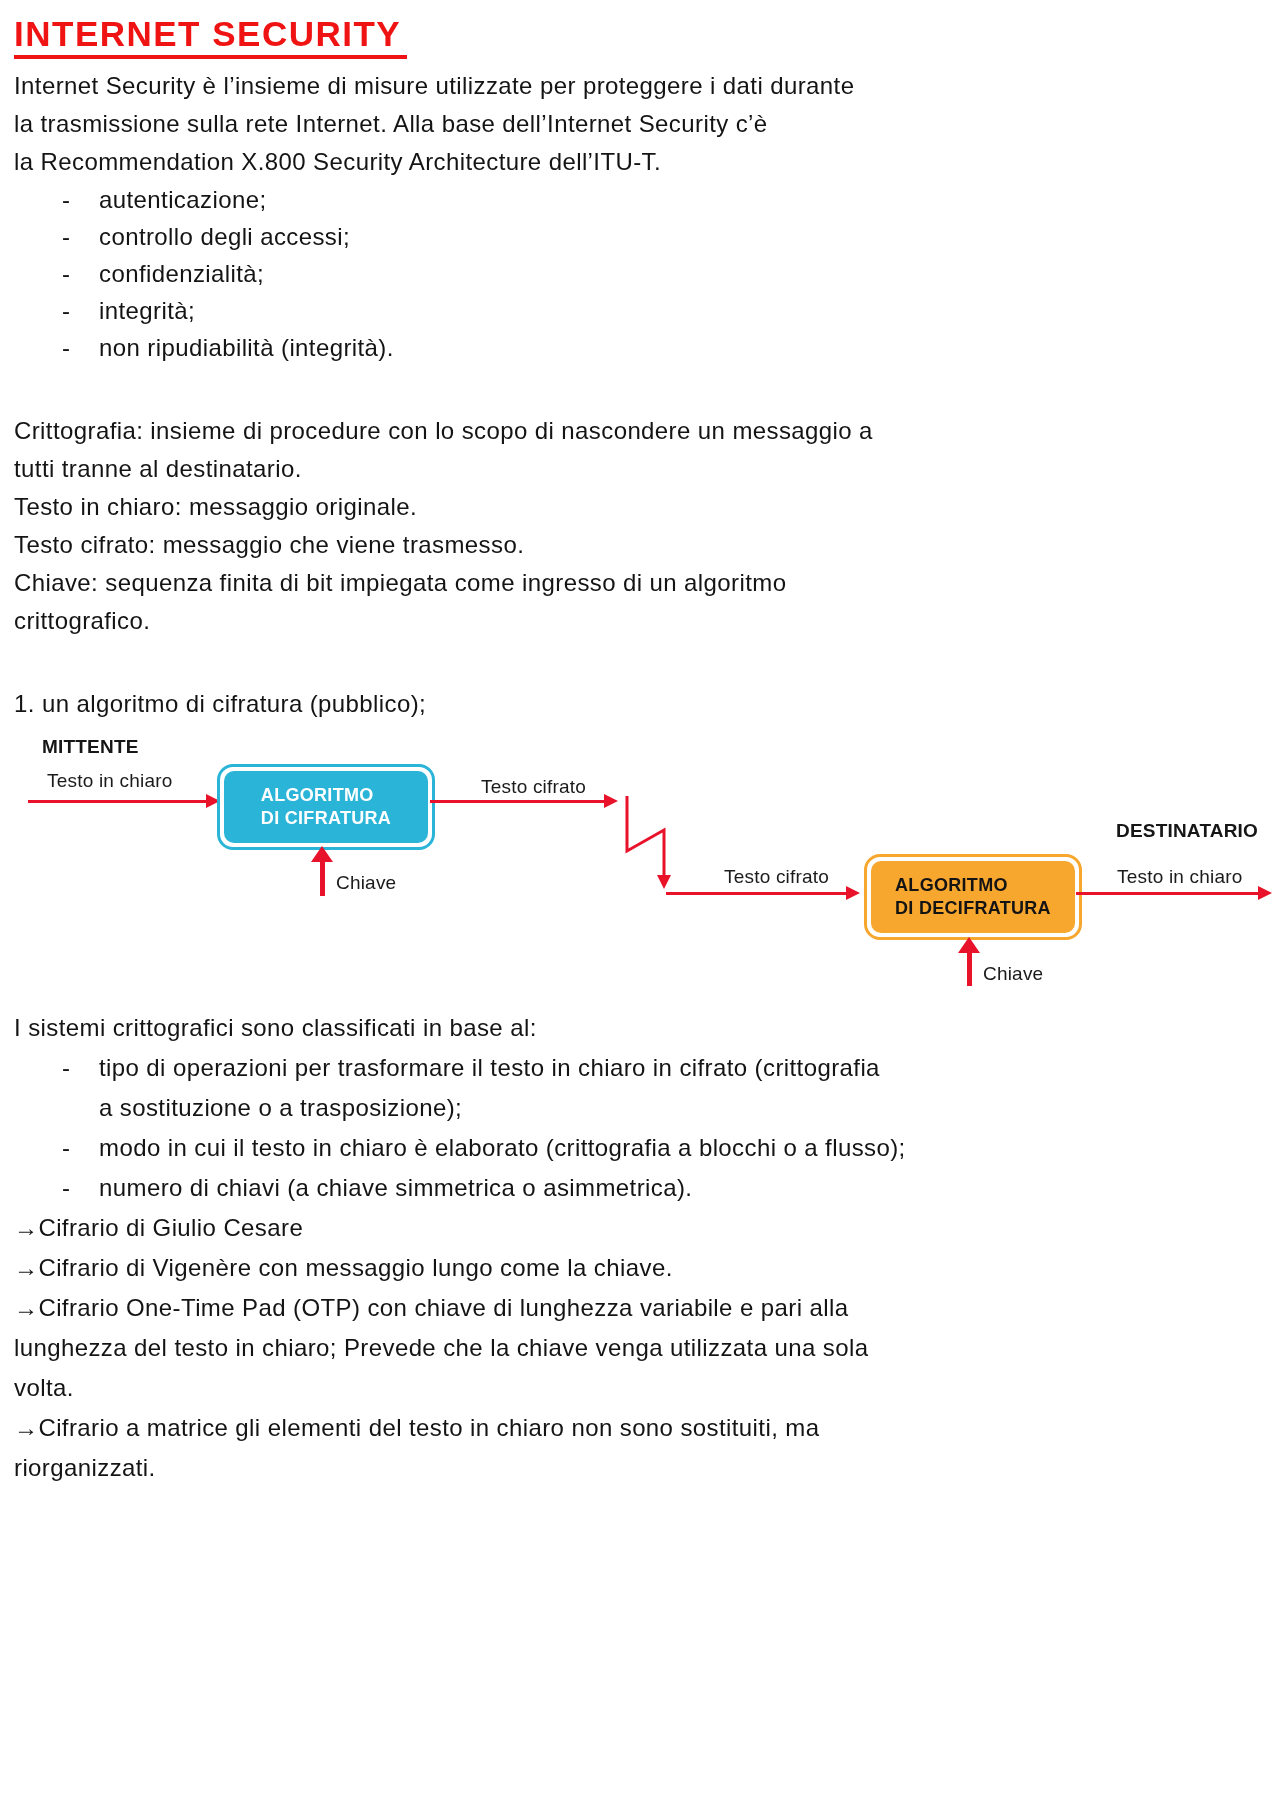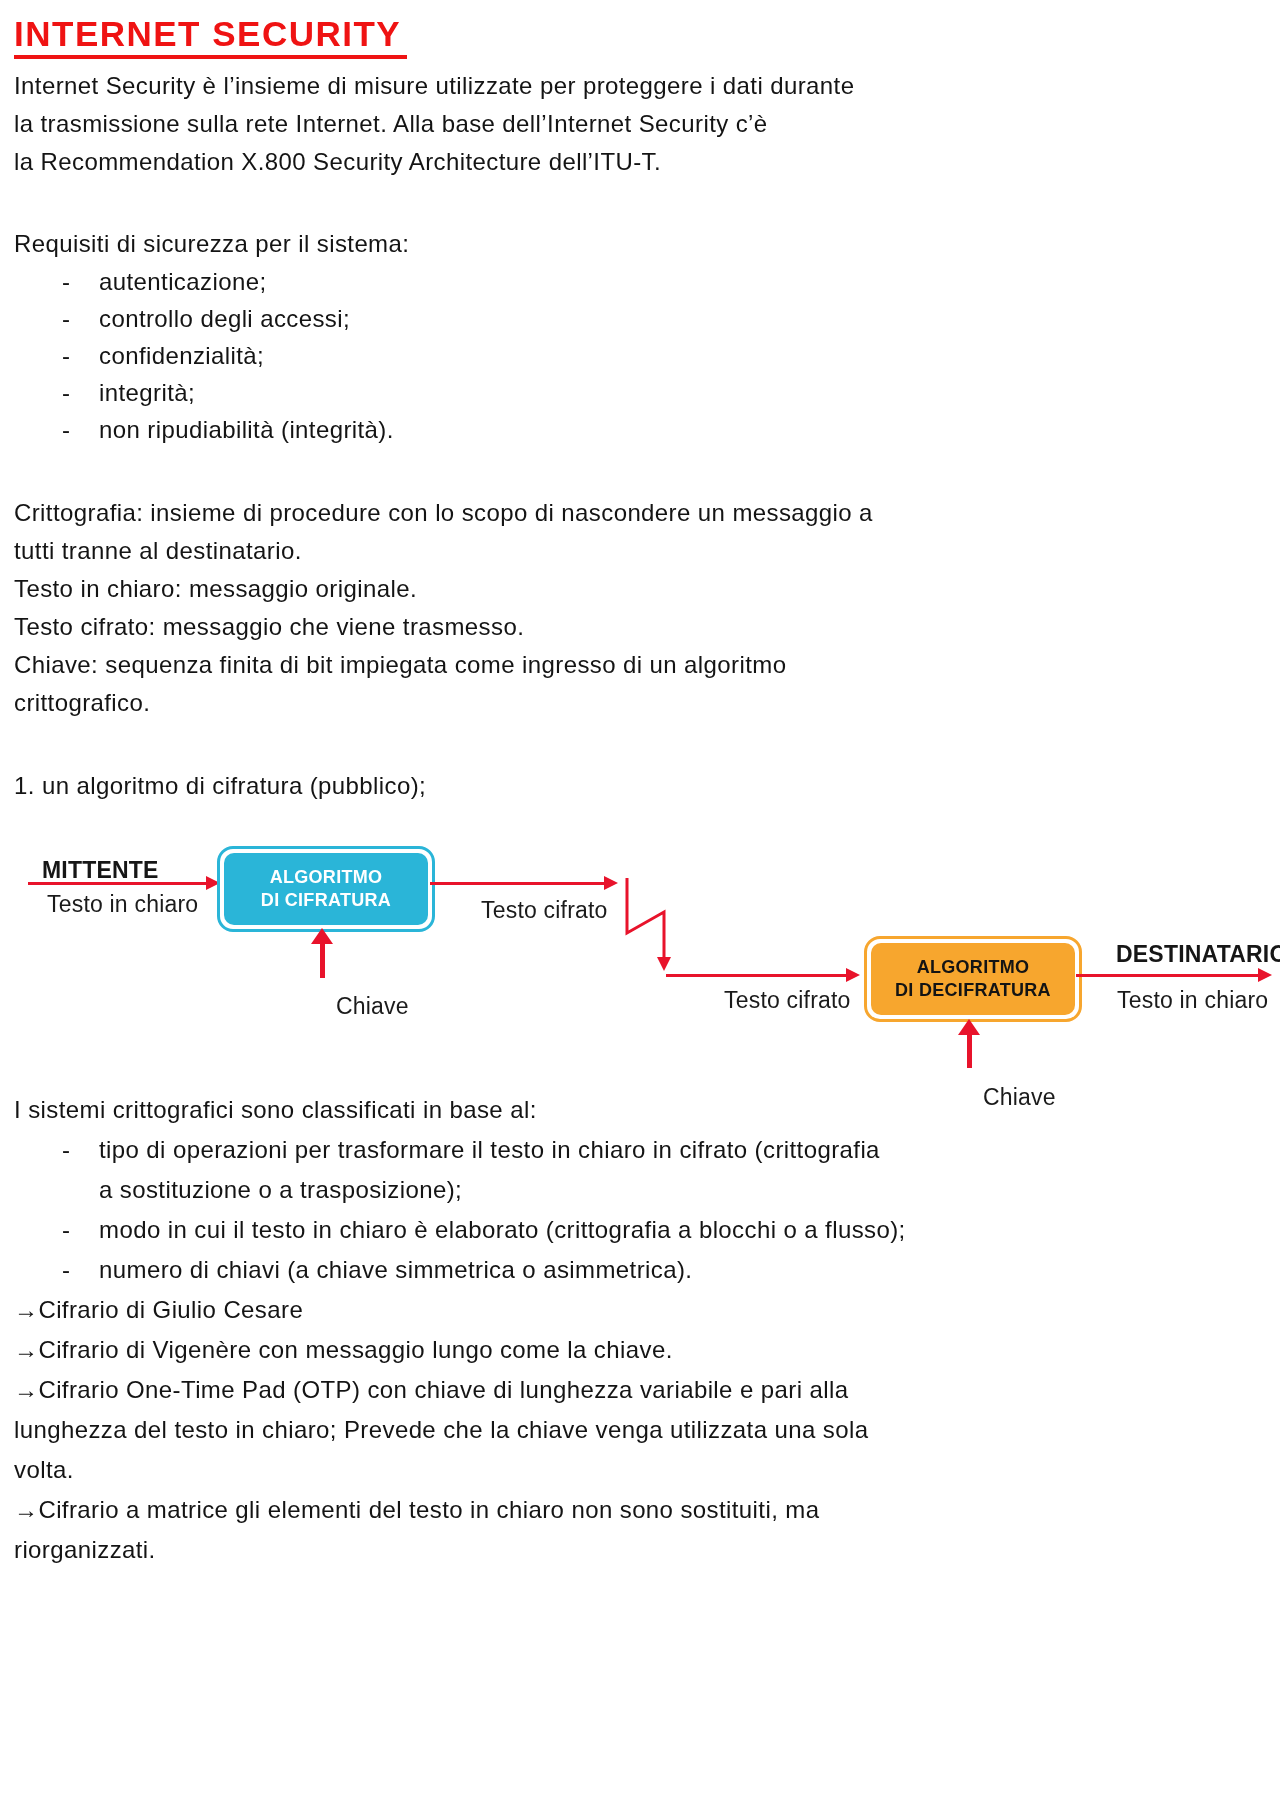--- a/index.html
+++ b/index.html
@@ -23,31 +23,31 @@
   .bullet .dash{width:37px;flex:0 0 37px;}
   .bullet .btxt{flex:1;white-space:pre-line;}
   .req .bullet{line-height:37px;font-size:24px;letter-spacing:0.4px;}
   .defs{margin-top:46px;}
   .needs{margin-top:44px;line-height:40px;}
   .needs .body-text{line-height:40px;}
 
   
   .diagram{position:relative;height:260px;margin:10px 0 0 0;}
   .dlabel{
-    position:absolute;font-size:23px;line-height:22px;color:#1b1b1b;
-    font-weight:500;letter-spacing:0.2px;white-space:nowrap;margin-top:41px;
+    position:absolute;font-size:19px;line-height:22px;color:#1b1b1b;
+    font-weight:500;letter-spacing:0.2px;white-space:nowrap;
   }
   .dlabel.strong{font-weight:600;color:#161616;}
   .dbox{
     position:absolute;width:204px;height:72px;border-radius:16px;
     padding:4px;background:#ffffff;box-sizing:content-box;
   }
   .dbox .inner{
     width:100%;height:100%;border-radius:10px;display:flex;
-    align-items:center;justify-content:center;text-align:center;
+    align-items:center;justify-content:center;text-align:left;
     font-size:18px;font-weight:bold;line-height:23px;letter-spacing:0.3px;
     white-space:pre-line;
   }
   .dbox.encrypt{border:3px solid #2ab5d8;}
   .dbox.encrypt .inner{background:#2ab5d8;color:#ffffff;}
   .dbox.decrypt{border:3px solid #f7a62e;}
   .dbox.decrypt .inner{background:#f7a62e;color:#141414;}
   .hline{position:absolute;height:3px;background:#e8132b;}
   .vline{position:absolute;width:5px;background:#e8132b;}
   .ah-right{
@@ -72,21 +72,20 @@
 <body>
 
 <div class="content">
 
   <h1 class="title">INTERNET SECURITY</h1>
 
   <div class="body-text intro">Internet Security è l’insieme di misure  utilizzate per proteggere i dati durante
 la trasmissione sulla rete Internet. Alla base dell’Internet Security c’è
 la Recommendation X.800 Security Architecture dell’ITU-T.</div>
 
-  <div class="body-text req-heading">Requisiti di sicurezza per il sistema:</div>
 
   <div class="bullet-list req">
     <div class="bullet">
       <span class="dash">-</span>
       <span class="btxt">autenticazione;</span>
     </div>
     <div class="bullet">
       <span class="dash">-</span>
       <span class="btxt">controllo degli accessi;</span>
     </div>

